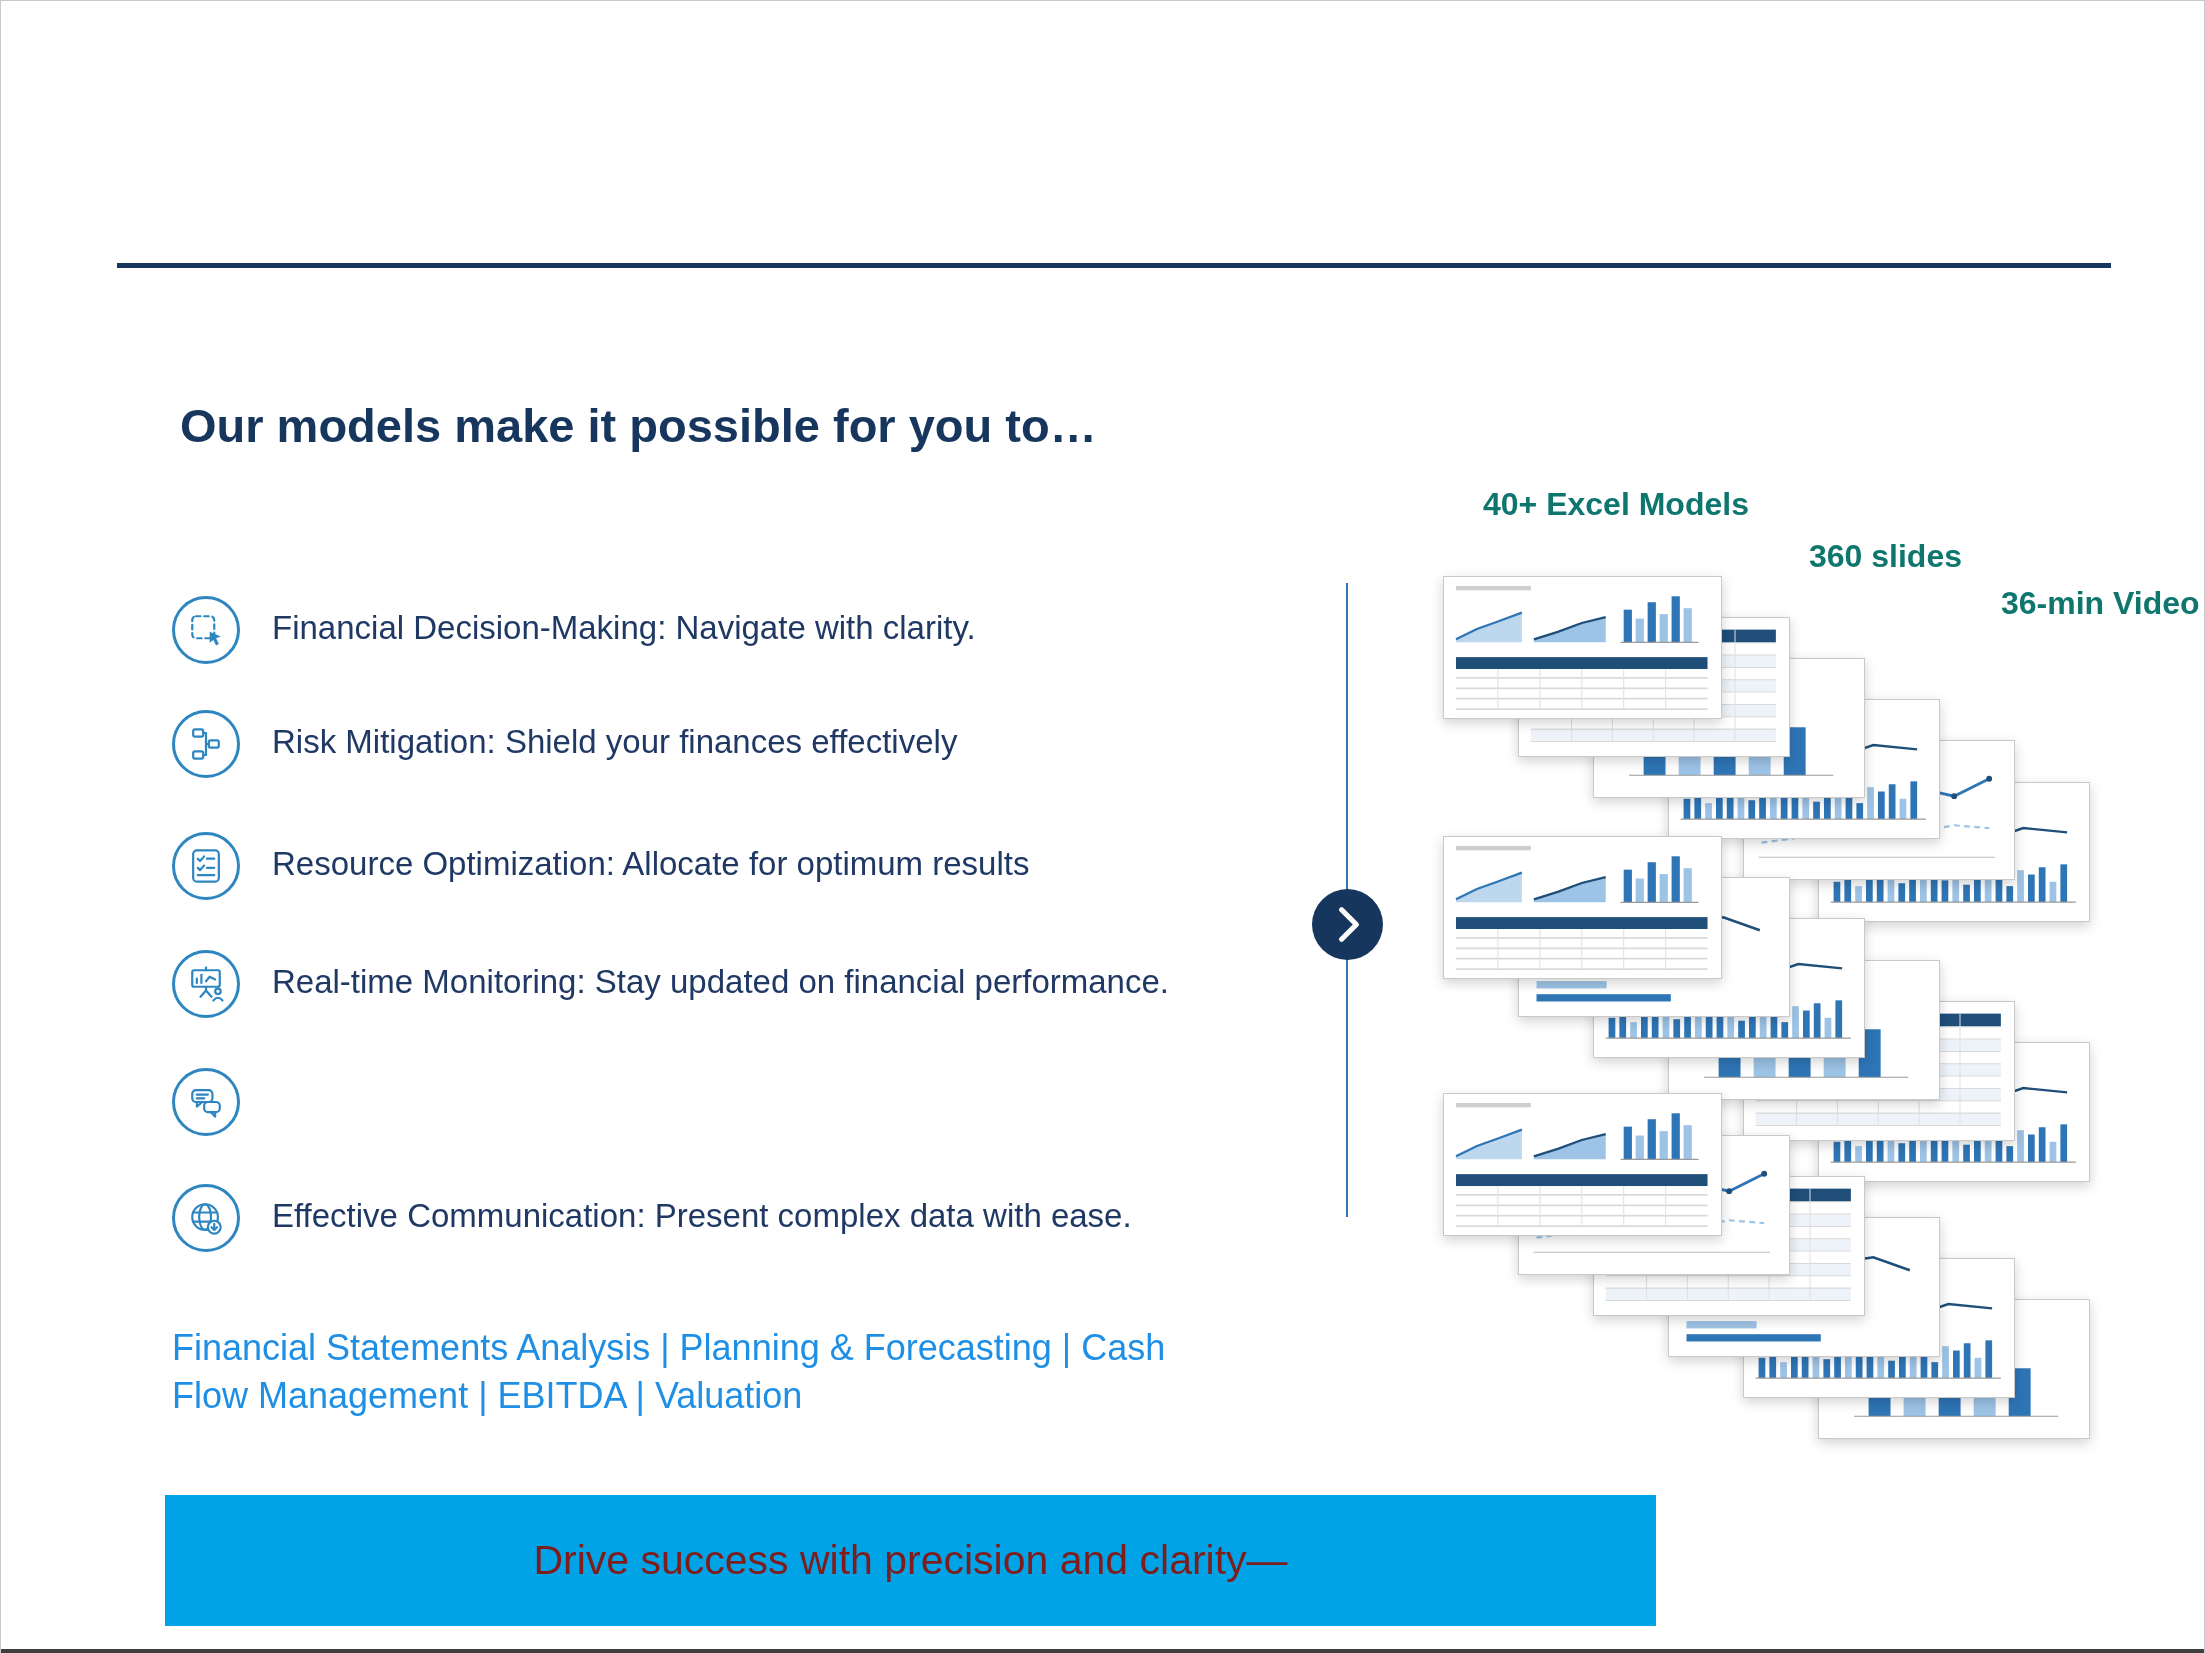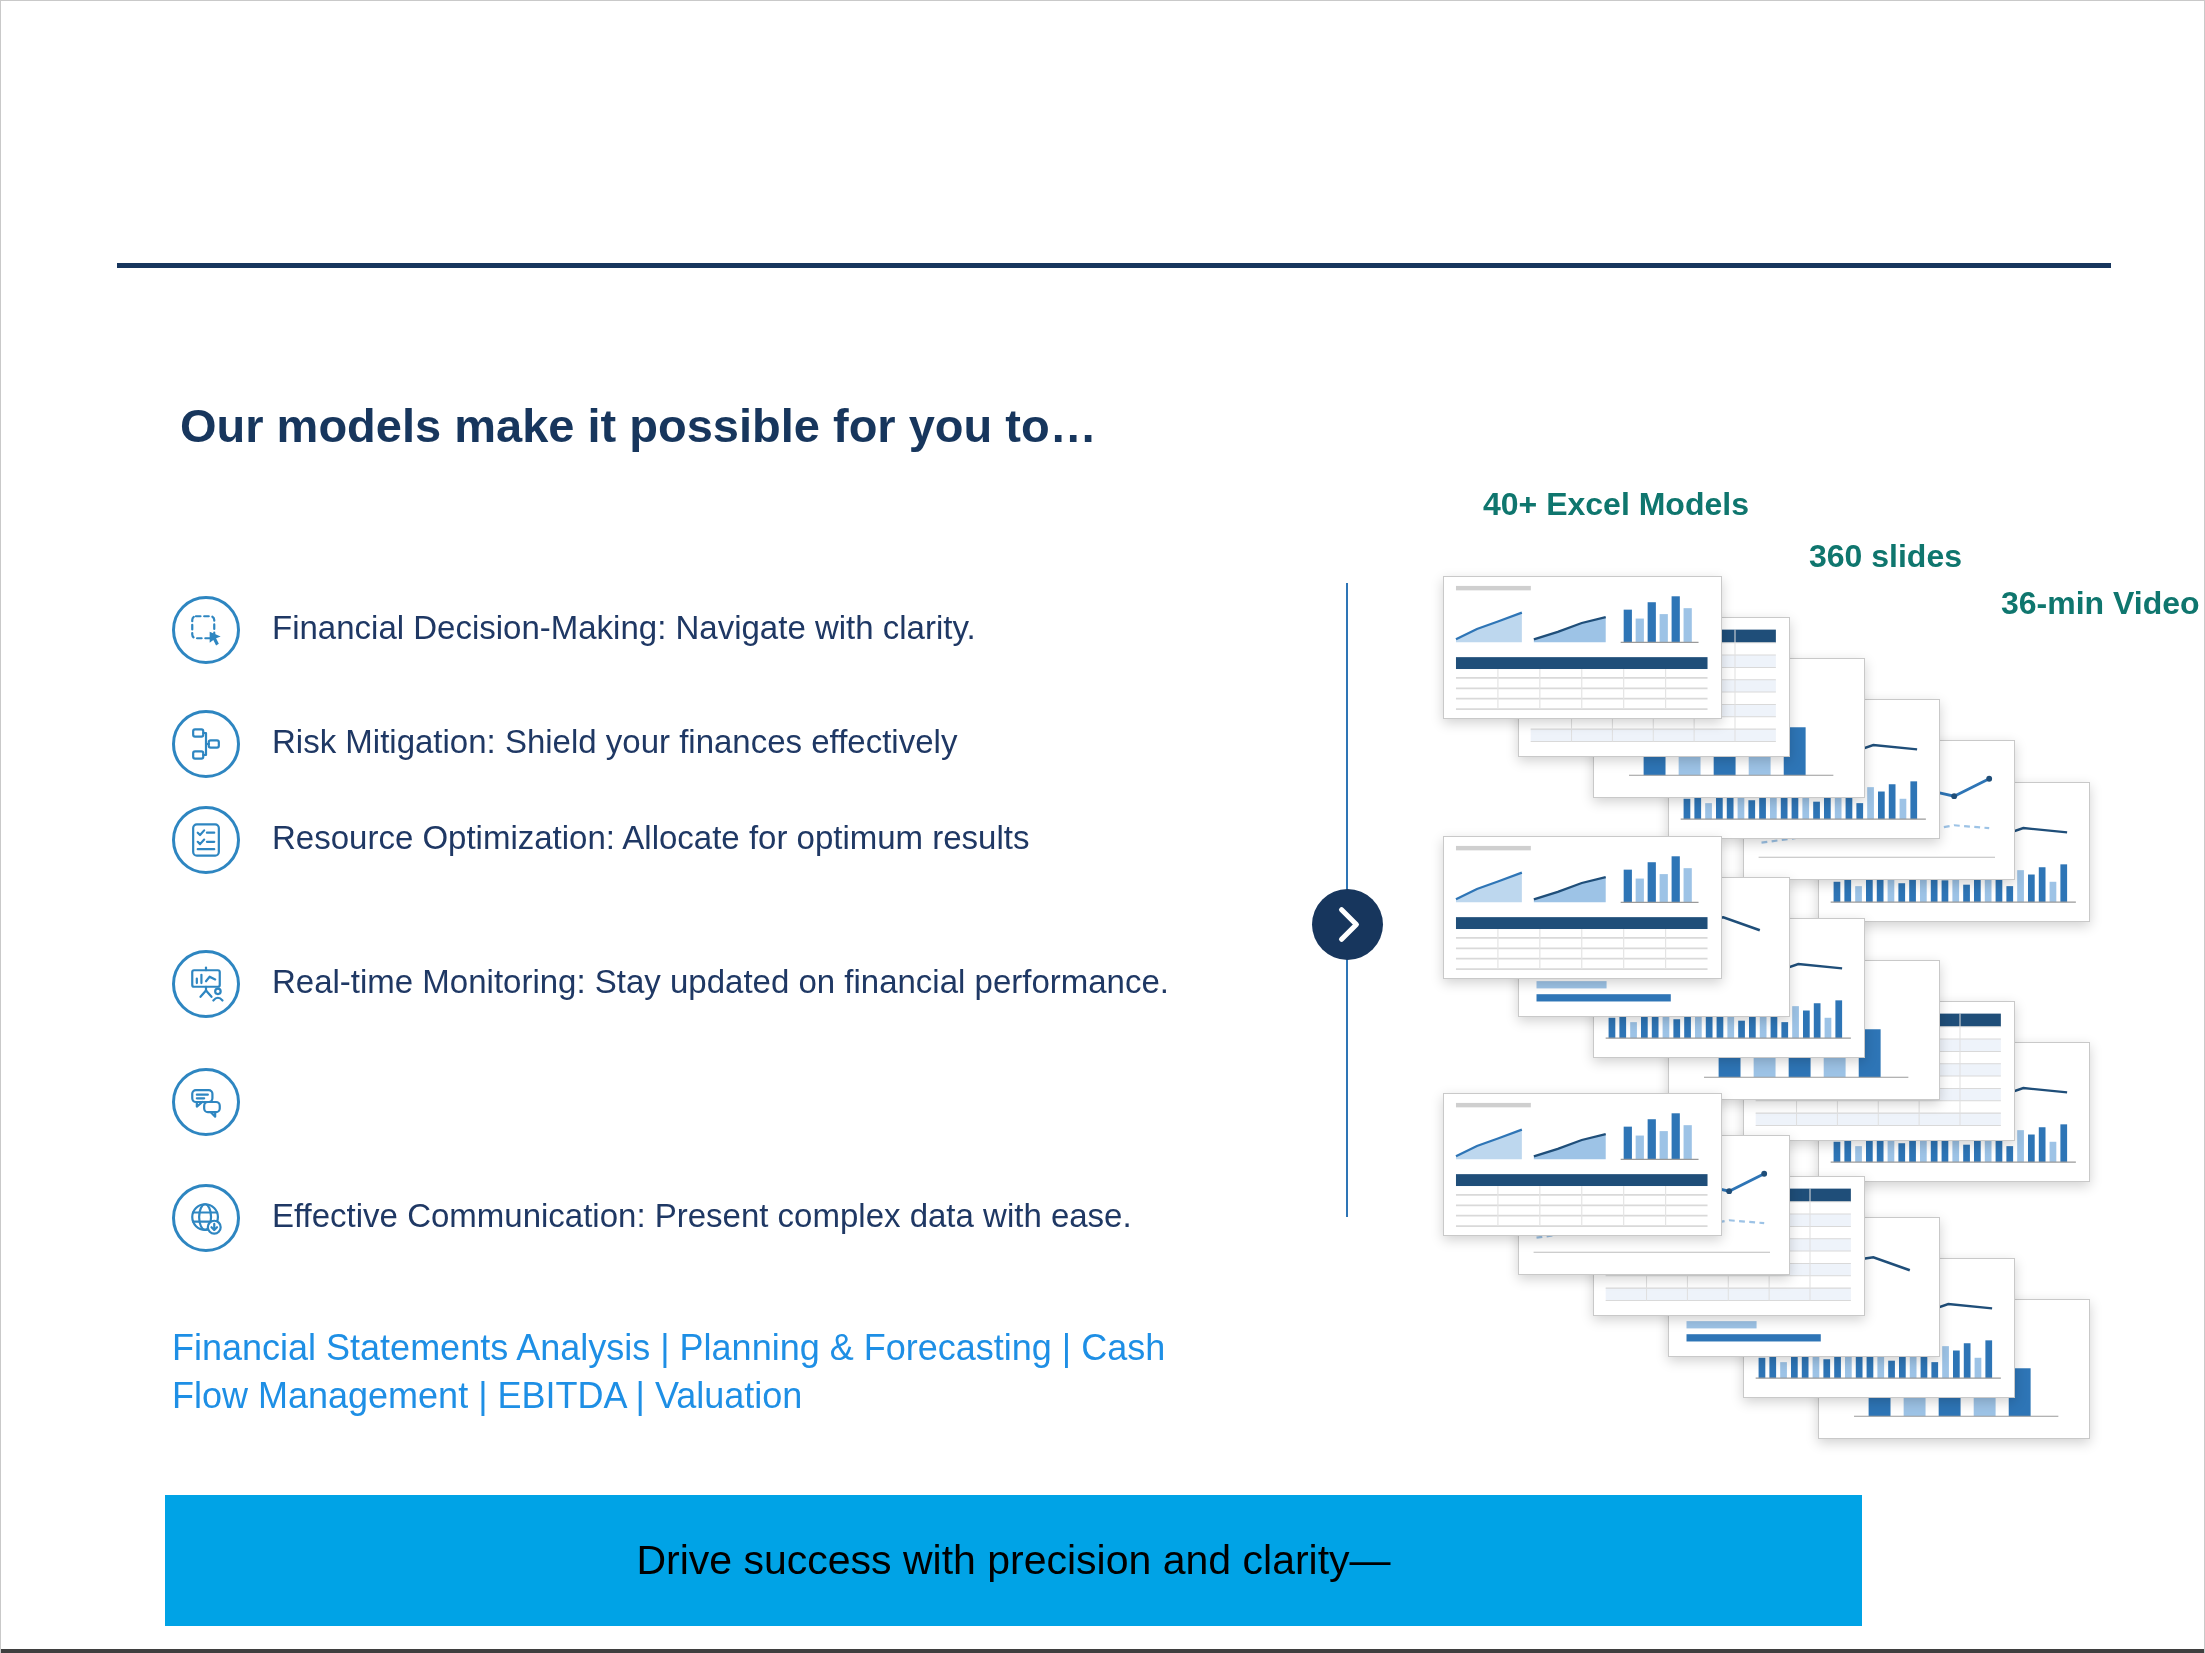--- a/index.html
+++ b/index.html
@@ -23,21 +23,21 @@
   }
 
   
   .stat{position:absolute;font-size:32px;font-weight:700;color:#0f766e;z-index:60;white-space:nowrap;}
   .stat-0{left:1482px;top:485px;}
   .stat-1{left:1808px;top:537px;}
   .stat-2{left:2000px;top:584px;}
 
   
   .benefit{position:absolute;left:171px;display:flex;align-items:flex-start;gap:32px;}
-  .b0{top:595px}.b1{top:709px}.b2{top:805px}.b3{top:949px}.b4{top:1067px}.b5{top:1183px}
+  .b0{top:595px}.b1{top:709px}.b2{top:831px}.b3{top:949px}.b4{top:1067px}.b5{top:1183px}
   .icon-circle{
     width:68px;height:68px;border:3.7px solid #2E86C1;border-radius:50%;
     box-sizing:border-box;display:flex;align-items:center;justify-content:center;flex:0 0 auto;background:#fff;
   }
   .icon-circle svg{width:44px;height:44px;stroke:#2E86C1;stroke-width:2.4;fill:none;stroke-linecap:round;stroke-linejoin:round;}
   .benefit-text{font-size:33px;color:#1F3864;max-width:912px;line-height:1.18;margin-top:13.2px;}
 
   
   .services{
     position:absolute;left:171px;top:1323px;width:1051px;
@@ -55,22 +55,22 @@
   
   .collage{position:absolute;inset:0;z-index:1;}
   .thumb-card{
     position:absolute;background:#fff;border:0.7px solid #c9c9c9;
     box-shadow:0 4.4px 11.8px rgba(0,0,0,.18);box-sizing:border-box;
   }
   .thumb-card svg{width:100%;height:100%;display:block;}
 
   
   .banner{
-    position:absolute;left:164px;top:1494px;width:1697px;height:131px;background:#00A3E6;
-    color:#000000;display:flex;flex-direction:column;align-items:center;justify-content:center;
+    position:absolute;left:164px;top:1494px;width:1491px;height:131px;background:#00A3E6;
+    color:#7f1d1d;display:flex;flex-direction:column;align-items:center;justify-content:center;
     font-size:41px;line-height:1.42;text-align:center;z-index:10;
   }
   .slide-edge{position:absolute;left:0;bottom:0;width:100%;height:3.7px;background:#3f3f3f;z-index:20;}
 </style>
 </head>
 <body>
 
 <div class="slide">
 
   <h1 class="title"><br></h1>

